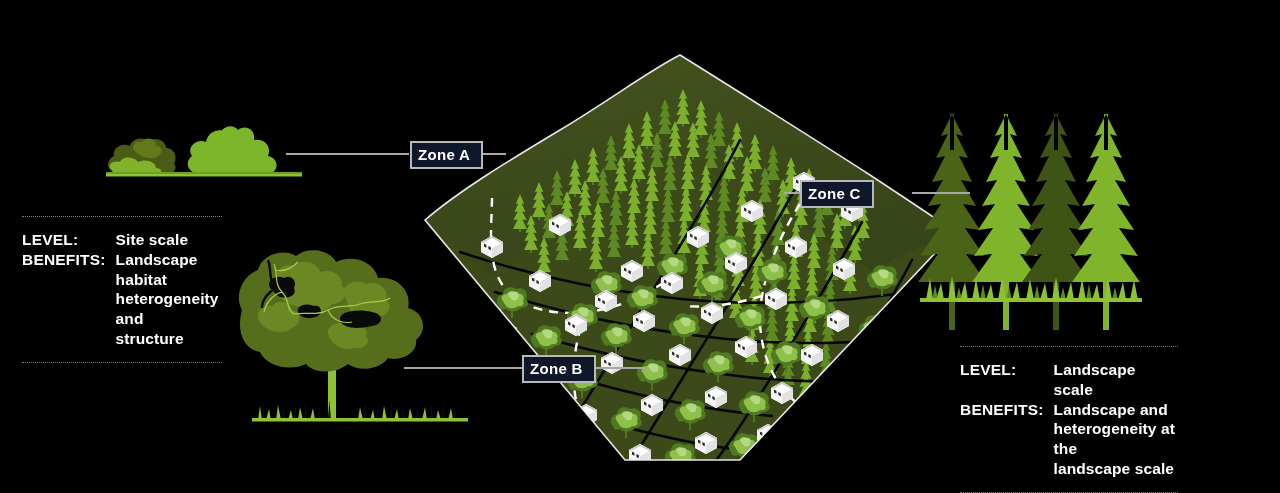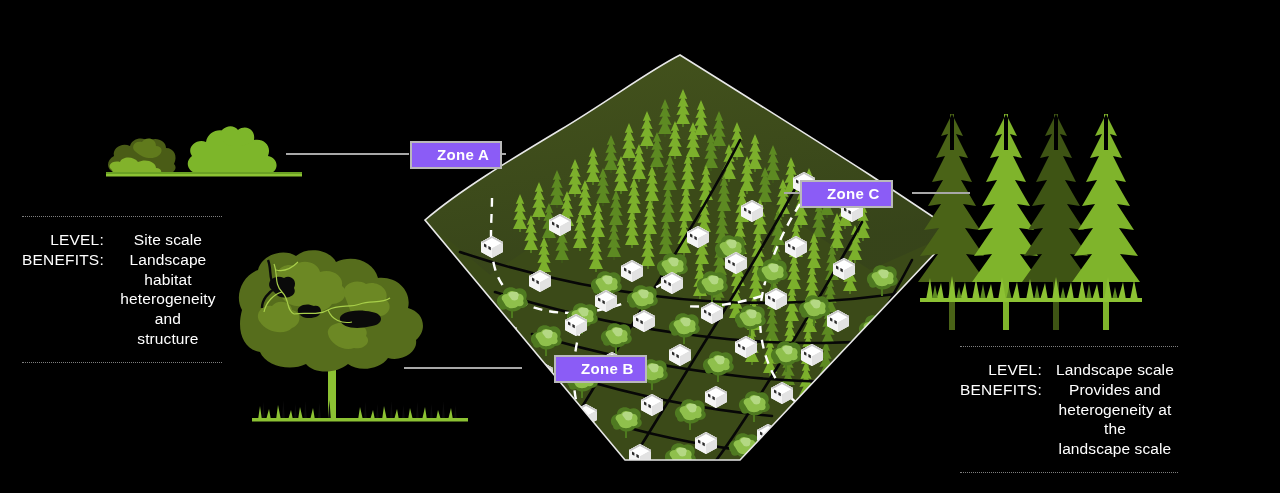--- a/index.html
+++ b/index.html
@@ -20,27 +20,27 @@
     inset: 0;
     width: 1280px;
     height: 493px;
   }
   .abs { position: absolute; }
 
   
   .zone-box {
     position: absolute;
     border: 2px solid #b9b9b9;
-    background: #8b5cf6;
+    background: #0f172a;
     color: #ffffff;
     font-family: "Liberation Sans Narrow", "Liberation Sans", sans-serif;
     font-weight: bold;
     font-size: 15px;
     letter-spacing: 0.3px;
-    padding: 4px 11px 5px 25px;
+    padding: 4px 11px 5px 6px;
     line-height: 1;
     white-space: nowrap;
     z-index: 40;
   }
   .leader {
     position: absolute;
     background: #a8a8a8;
     height: 1.5px;
     z-index: 35;
   }
@@ -57,29 +57,28 @@
     margin: 13px 0 13px 0;
   }
   .info-table td {
     vertical-align: top;
     font-family: "Liberation Sans Narrow", "Liberation Sans", sans-serif;
     font-size: 15.5px;
     line-height: 1.28;
     padding: 0;
   }
   .info-key {
-    text-align: right;
-    font-weight: normal;
+    font-weight: bold;
     white-space: nowrap;
     padding-right: 10px !important;
     letter-spacing: 0.2px;
   }
   .info-val {
-    text-align: center;
-    font-weight: normal;
+    text-align: left;
+    font-weight: bold;
     letter-spacing: 0.1px;
   }
   .info-val .line { display: block; }
 </style>
 </head>
 <body>
 
 <div class="stage">
 
   <svg class="abs" style="left:400px; top:20px; width:580px; height:460px;" viewBox="0 0 580 460">
@@ -451,21 +450,21 @@
   <div class="leader" style="left:404px; top:367px; width:118px;"></div>
   <div class="leader" style="left:584px; top:367px; width:62px;"></div>
 
   <div class="leader" style="left:784px; top:192px; width:60px;"></div>
   <div class="leader" style="left:912px; top:192px; width:58px;"></div>
 
   <div class="zone-box" style="left:410px; top:141px;">
     <span>Zone A</span>
   </div>
 
-  <div class="zone-box" style="left:522px; top:355px;margin-left:32px;">
+  <div class="zone-box" style="left:522px; top:355px;">
     <span>Zone B</span>
   </div>
 
   <div class="zone-box" style="left:800px; top:180px;">
     <span>Zone C</span>
   </div>
 
   <div class="info-block" style="left:22px; top:216px; width:200px;">
     <div class="rule"></div>
     <table class="info-table">
@@ -495,21 +494,21 @@
       <tbody>
           <tr>
         <td class="info-key">LEVEL:</td>
         <td class="info-val">
           <span class="line">Landscape scale</span>
         </td>
       </tr>
       <tr>
         <td class="info-key">BENEFITS:</td>
         <td class="info-val">
-          <span class="line">Provides and</span>
+          <span class="line">Landscape and</span>
           <span class="line">heterogeneity at the</span>
           <span class="line">landscape scale</span>
         </td>
       </tr>
     </tbody>
       </table>
     <div class="rule"></div>
   </div>
 
 </div>

